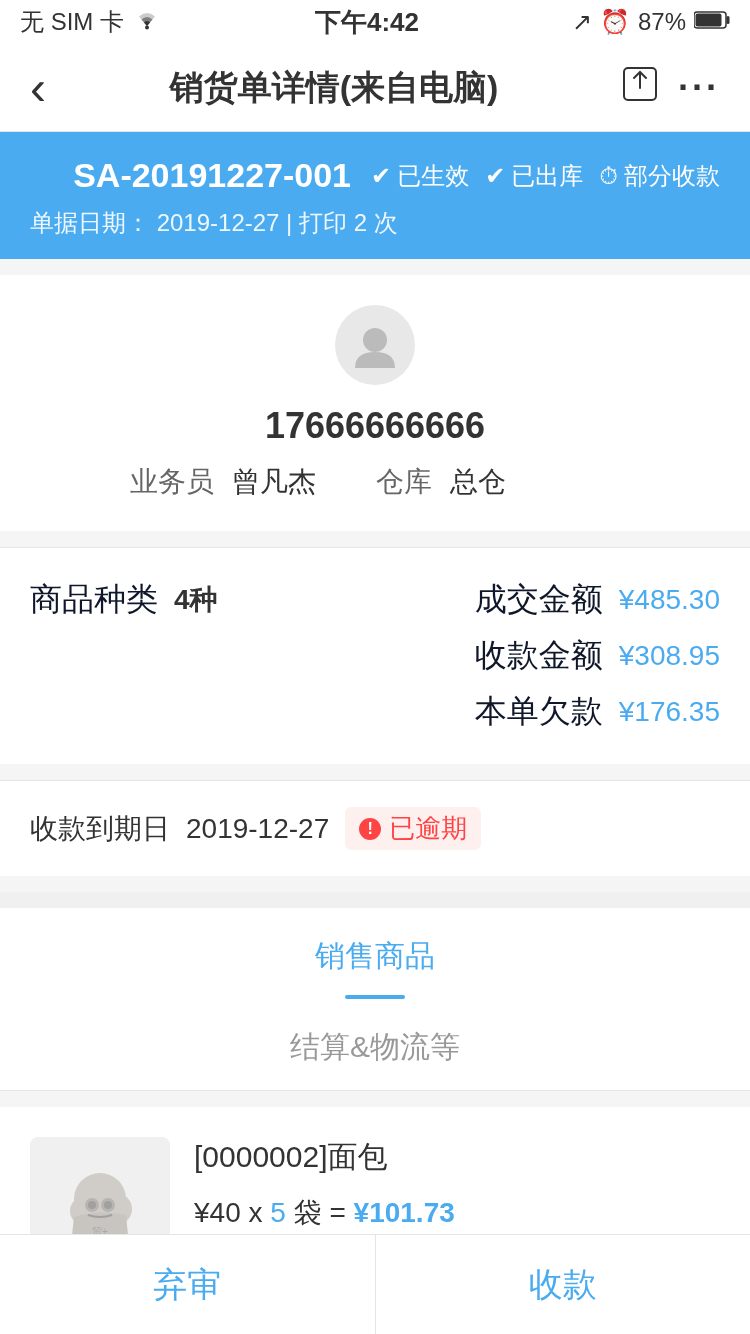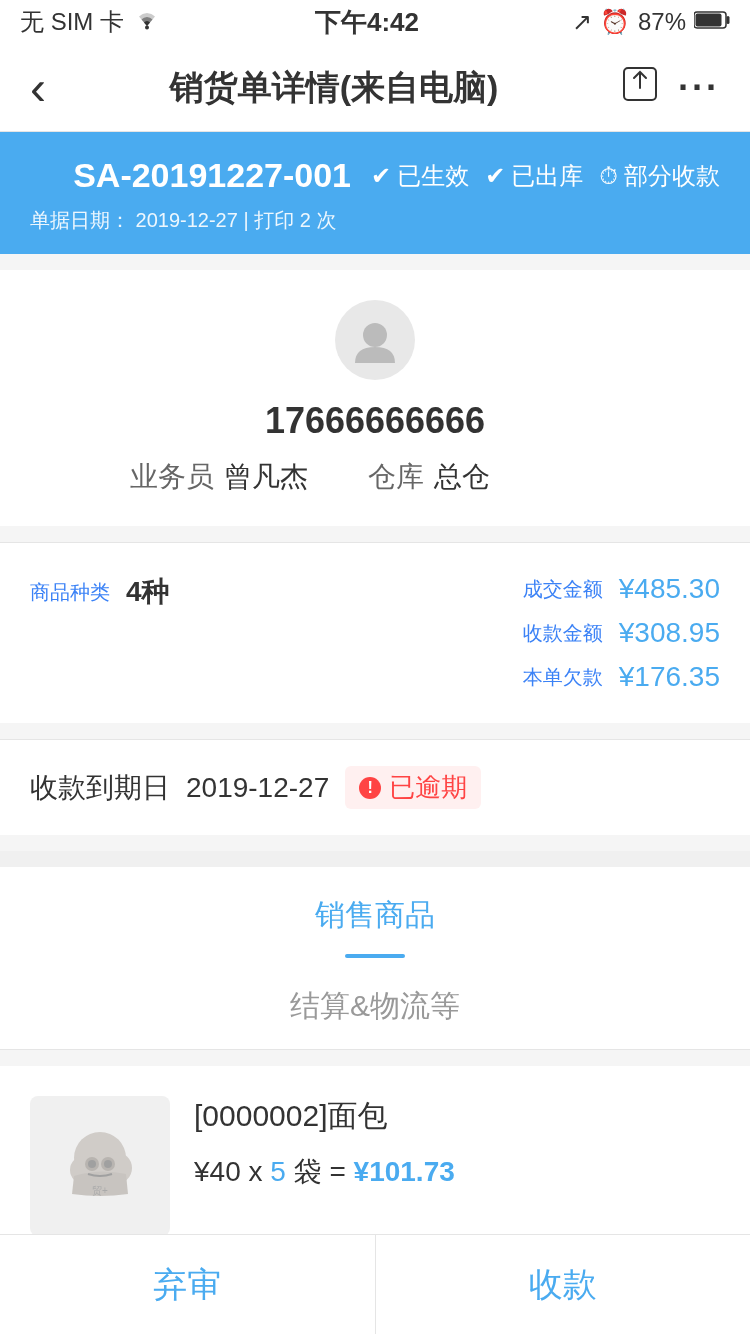--- a/index.html
+++ b/index.html
@@ -82,21 +82,21 @@
       align-items: center;
       gap: 16px;
     }
     .badge {
       display: flex;
       align-items: center;
       gap: 6px;
       font-size: 24px;
     }
     .order-date {
-      font-size: 20px;
+      font-size: 24px;
       color: rgba(255,255,255,0.9);
     }
 
     
     .customer-section {
       background: #fff;
       padding: 30px;
       display: flex;
       flex-direction: column;
       gap: 16px;
@@ -127,21 +127,21 @@
     }
     .customer-meta {
       display: flex;
       gap: 60px;
       font-size: 28px;
       color: #333;
       padding-left: 100px;
     }
     .meta-item {
       display: flex;
-      gap: 10px;
+      gap: 18px;
     }
     .meta-label { color: #666; }
     .meta-value { color: #333; }
 
     
     .stats-section {
       background: #fff;
       padding: 30px;
       margin-bottom: 16px;
     }
@@ -152,21 +152,21 @@
     .stats-left, .stats-right {
       display: flex;
       flex-direction: column;
       gap: 12px;
     }
     .stat-item {
       display: flex;
       gap: 16px;
       align-items: center;
     }
-    .stat-label { font-size: 20px; color: #3b82f6; }
+    .stat-label { font-size: 32px; color: #0f172a; }
     .stat-value { font-size: 28px; font-weight: 500; text-align: center; }
     .stat-value.blue { color: #4AABF0; }
     .stat-count { font-size: 28px; color: #333; font-weight: 600; }
 
     
     .due-section {
       background: #fff;
       padding: 26px 30px;
       margin-bottom: 16px;
       display: flex;

